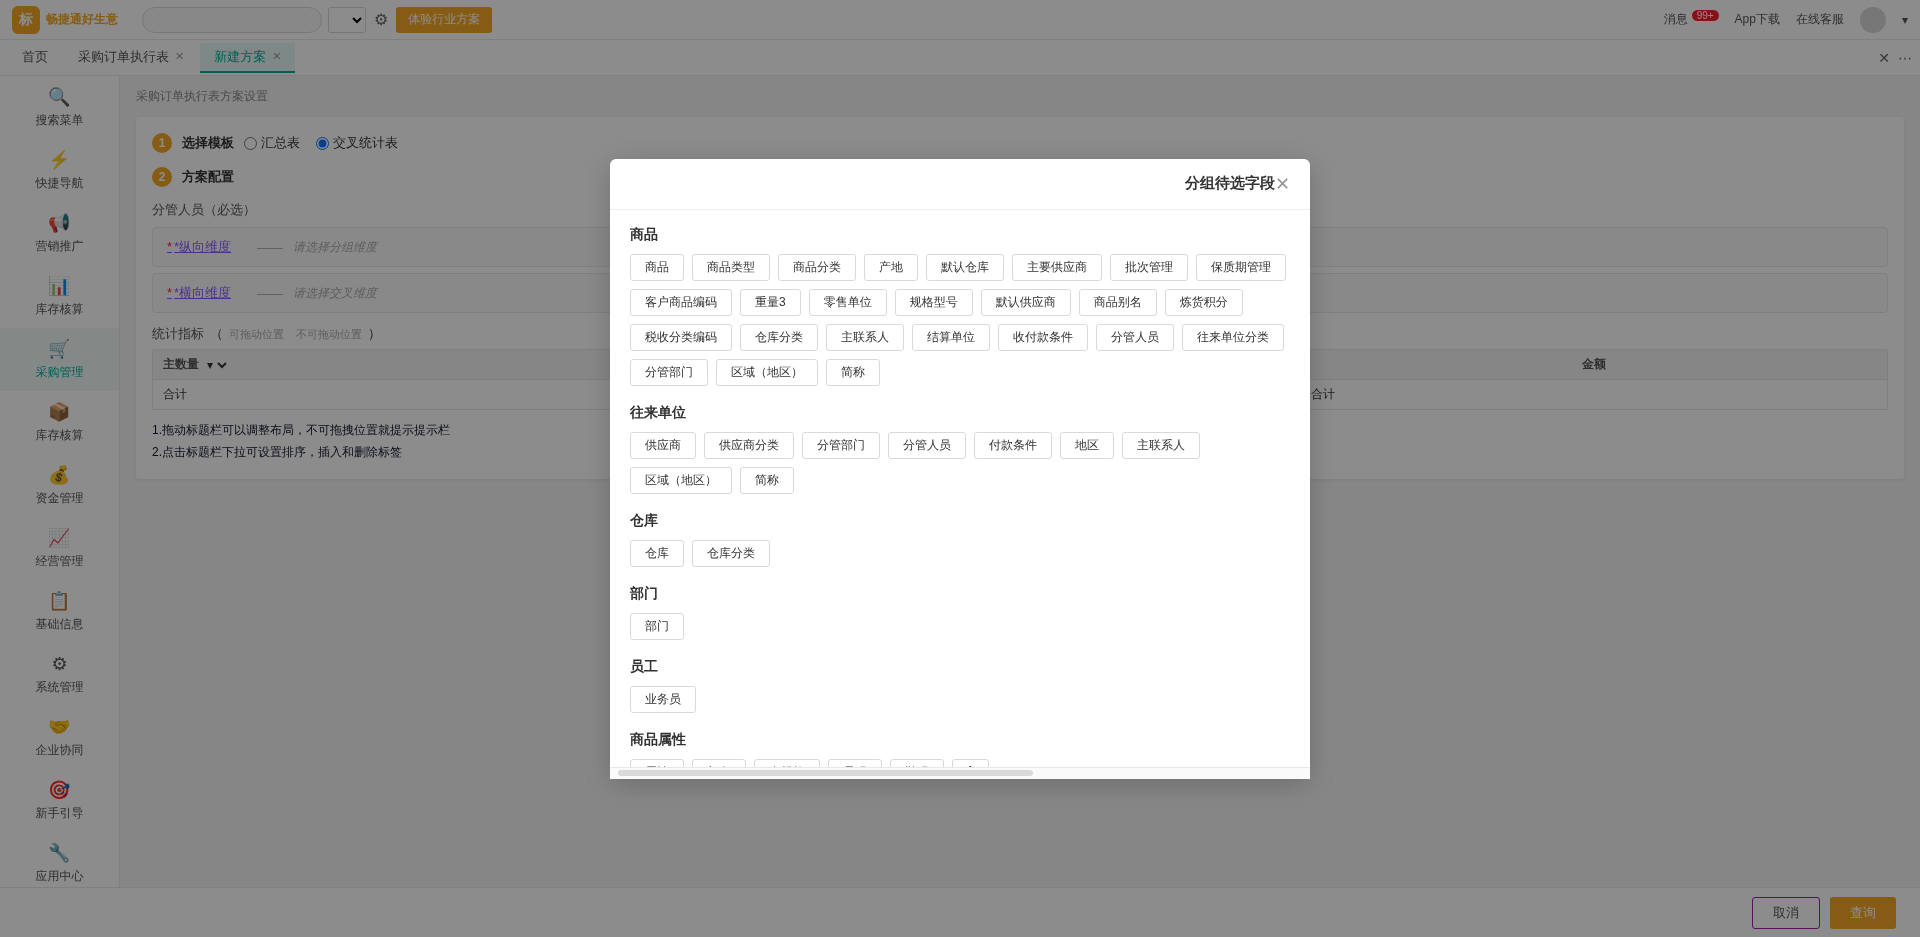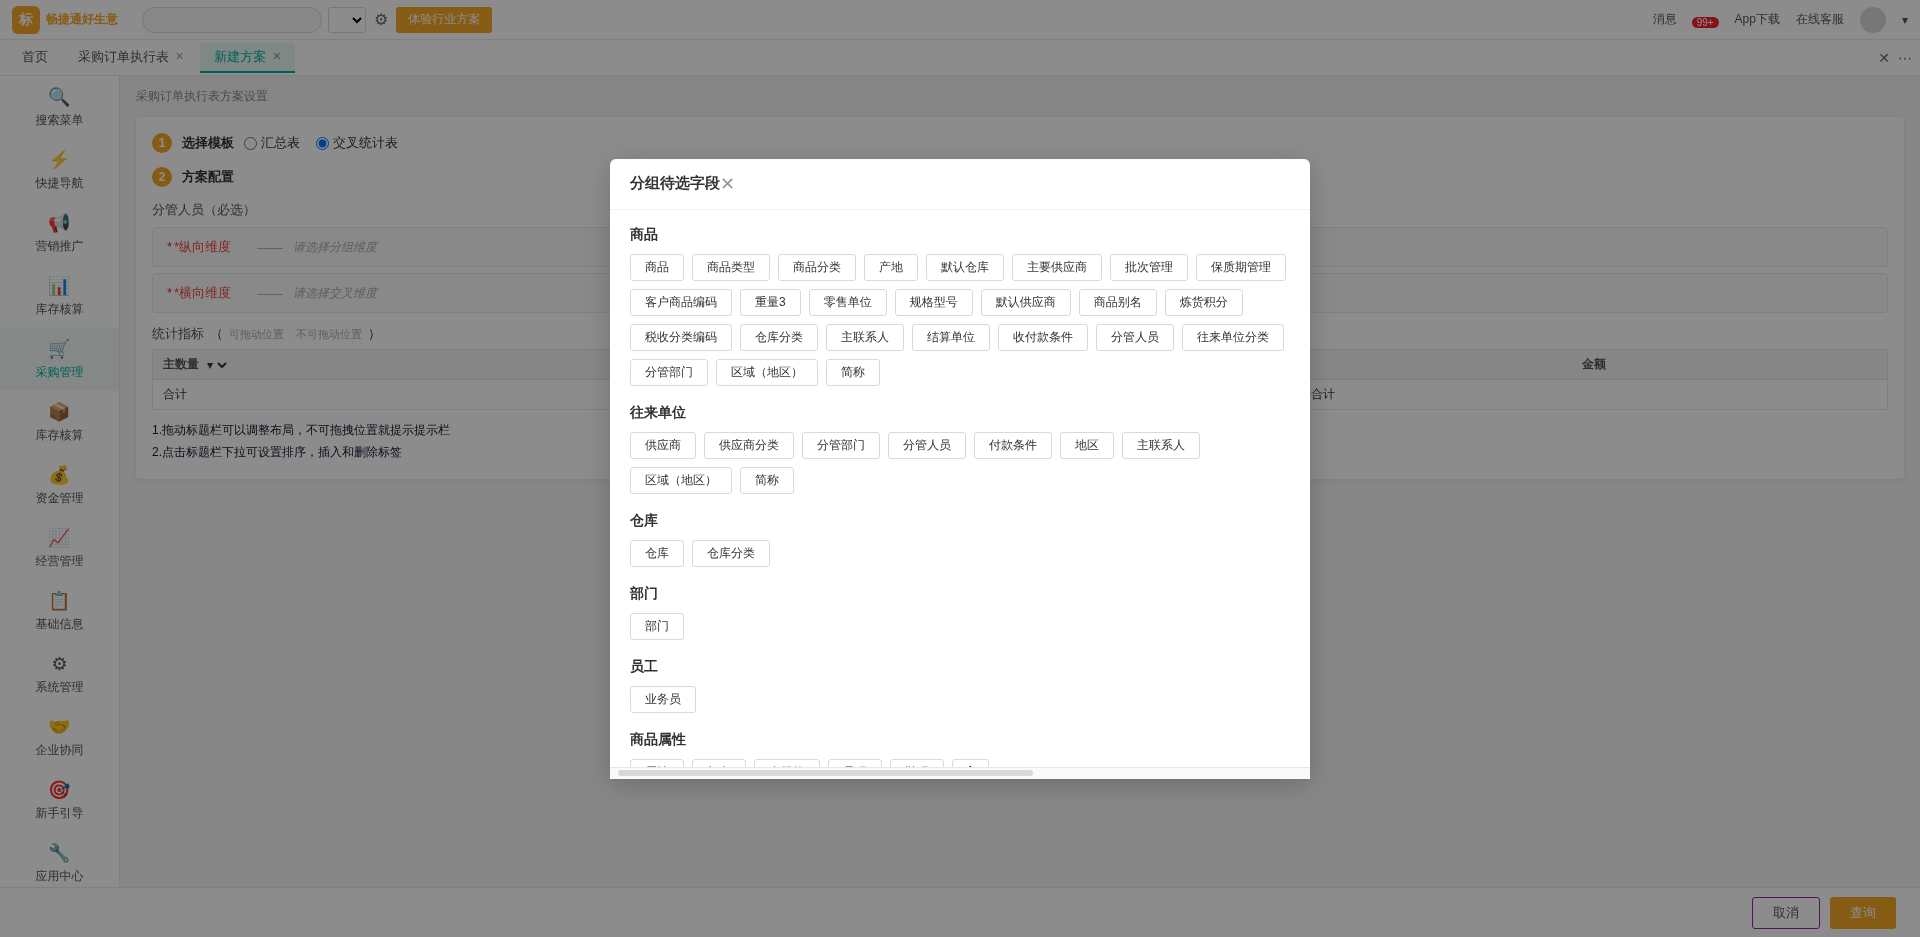--- a/index.html
+++ b/index.html
@@ -74,21 +74,21 @@
     .notif-badge {
       background: #f5222d;
       color: white;
       border-radius: 9px;
       padding: 0 5px;
       font-size: 10px;
       margin-left: -4px;
       margin-top: -8px;
       vertical-align: top;
     }
-    .topbar-right-item { display: flex; align-items: flex-end; gap: 19px; cursor: pointer; }
+    .topbar-right-item { display: flex; align-items: center; gap: 8px; cursor: pointer; }
     .avatar-circle {
       width: 26px; height: 26px;
       background: #d9d9d9;
       border-radius: 50%;
     }
 
     
     .tabbar {
       height: 36px;
       background: #fff;
@@ -176,21 +176,21 @@
       display: flex; align-items: center; justify-content: center;
       font-size: 12px; font-weight: bold; flex-shrink: 0;
     }
     .step-label { font-size: 13px; font-weight: bold; color: #333; }
     .radio-group { display: flex; gap: 16px; align-items: center; font-size: 13px; }
     .radio-item { display: flex; align-items: center; gap: 4px; cursor: pointer; }
 
     .config-section { margin-bottom: 12px; }
     .form-row { display: flex; align-items: center; gap: 10px; margin-bottom: 8px; }
     .form-label { min-width: 80px; color: #555; font-size: 13px; }
-    .required-label { min-width: 80px; color: #ef4444; font-size: 13px; }
+    .required-label { min-width: 80px; color: #8b5cf6; font-size: 13px; text-decoration: underline; }
     .required-label::before { content: '*'; color: #f5222d; margin-right: 2px; }
 
     .dim-row { background: #fafafa; border: 1px solid #e8e8e8; border-radius: 4px; padding: 10px 14px; margin-bottom: 6px; }
     .dim-row-inner { display: flex; align-items: center; gap: 10px; }
     .dim-arrow { color: #aaa; }
     .hint-text { color: #aaa; font-size: 12px; font-style: italic; cursor: pointer; }
 
     .indicator-panel { margin-top: 10px; }
     .indicator-title-row { display: flex; align-items: center; gap: 6px; margin-bottom: 6px; }
     .indicator-title { font-size: 13px; color: #555; }
@@ -255,21 +255,21 @@
       width: 700px;
       max-height: 620px;
       display: flex;
       flex-direction: column;
       box-shadow: 0 6px 30px rgba(0,0,0,0.2);
       position: relative;
     }
     .modal-header {
       display: flex;
       align-items: center;
-      justify-content: flex-start;
+      justify-content: flex-end;
       padding: 14px 20px;
       border-bottom: 1px solid #f0f0f0;
       flex-shrink: 0;
     }
     .modal-title { font-size: 15px; font-weight: bold; color: #333; }
     .modal-close { color: #999; font-size: 18px; cursor: pointer; }
     .modal-body {
       overflow-y: auto;
       padding: 16px 20px;
       flex: 1;

